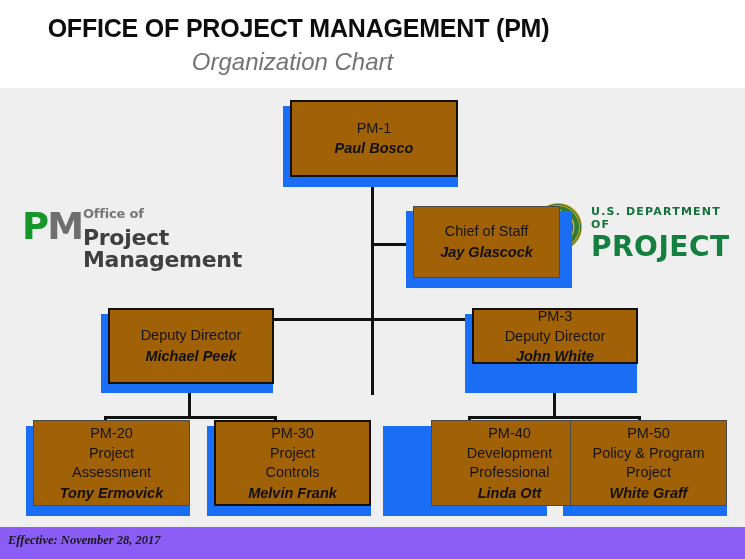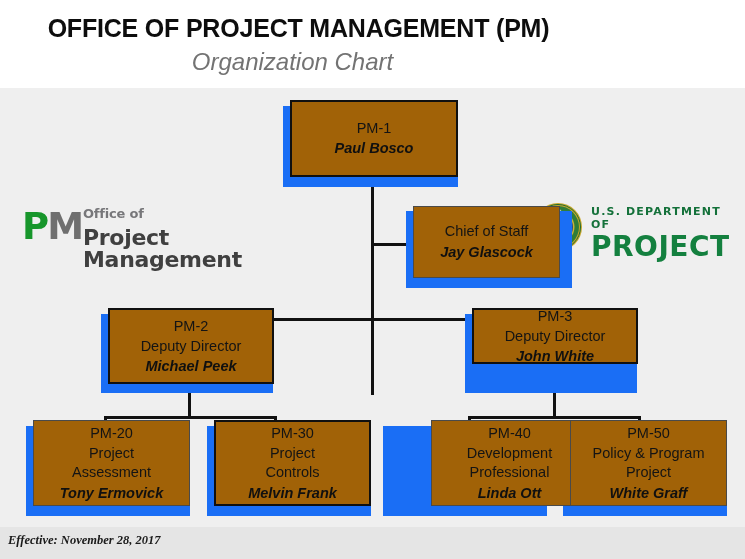--- a/index.html
+++ b/index.html
@@ -50,21 +50,21 @@
     height: 439px;
     background: #efefef;
   }
 
   
   .footer {
     position: absolute;
     left: 0; top: 527px;
     width: 745px;
     height: 32px;
-    background: #e5e5e5;
+    background: #8b5cf6;
   }
   .footer-text {
     position: absolute;
     left: 8px; top: 6px;
     font-size: 12.5px;
     font-style: italic;
     font-weight: bold;
     color: #1a1a1a;
     font-family: "Liberation Serif", serif;
   }
@@ -257,21 +257,20 @@
   <div class="node thin" style="left:413px; top:118px; width:147px; height:72px;padding-left:8px;">
     <div class="node-inner">
       <span class="node-line">Chief of Staff</span>
       <span class="node-name">Jay Glascock</span>
     </div>
   </div>
 
   <div class="node-shadow" style="left:101px; top:226px; width:172px; height:79px;"></div>
   <div class="node" style="left:108px; top:220px; width:166px; height:76px;">
     <div class="node-inner">
-      <span class="node-line">PM-2</span>
       <span class="node-line">Deputy Director</span>
       <span class="node-name">Michael Peek</span>
     </div>
   </div>
 
   <div class="node-shadow" style="left:465px; top:226px; width:172px; height:79px;"></div>
   <div class="node" style="left:472px; top:220px; width:166px; height:56px;">
     <div class="node-inner">
       <span class="node-line">PM-3</span>
       <span class="node-line">Deputy Director</span>

